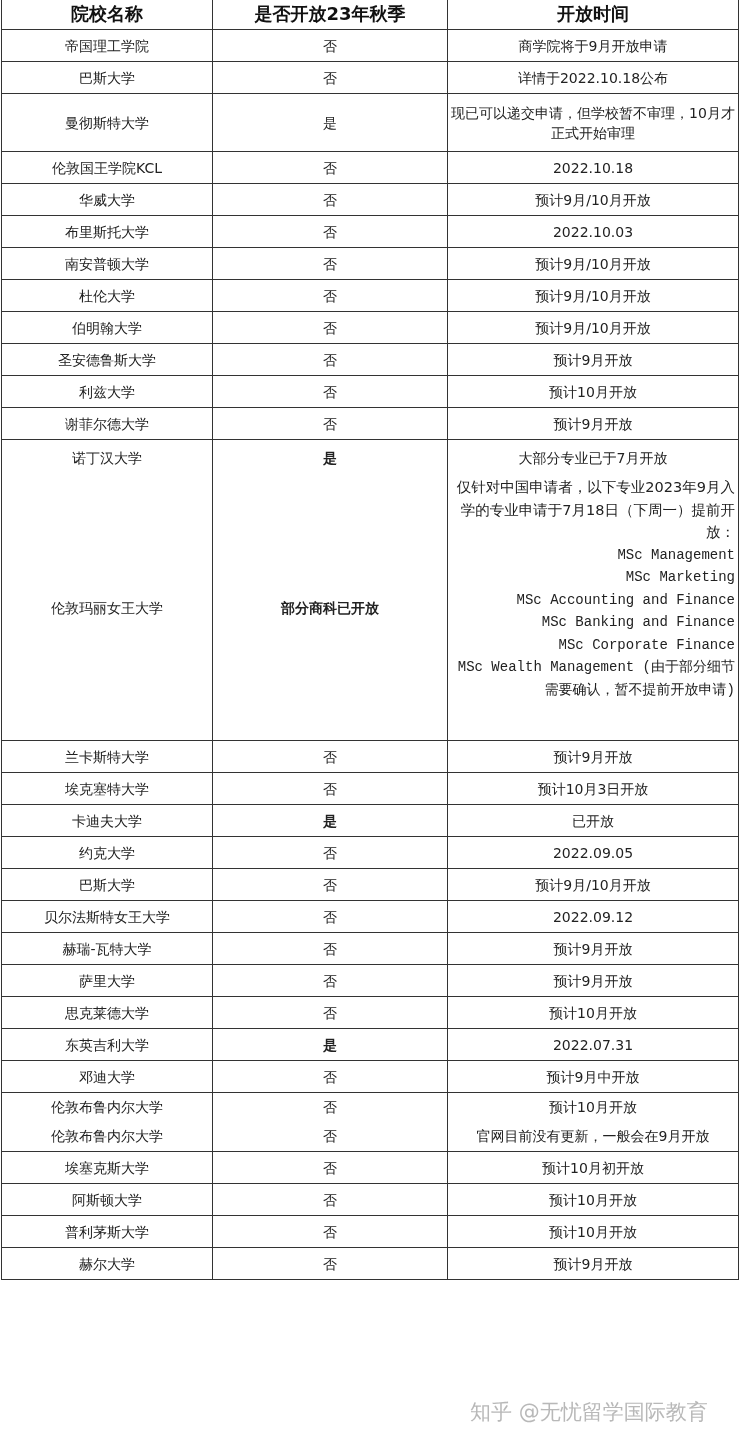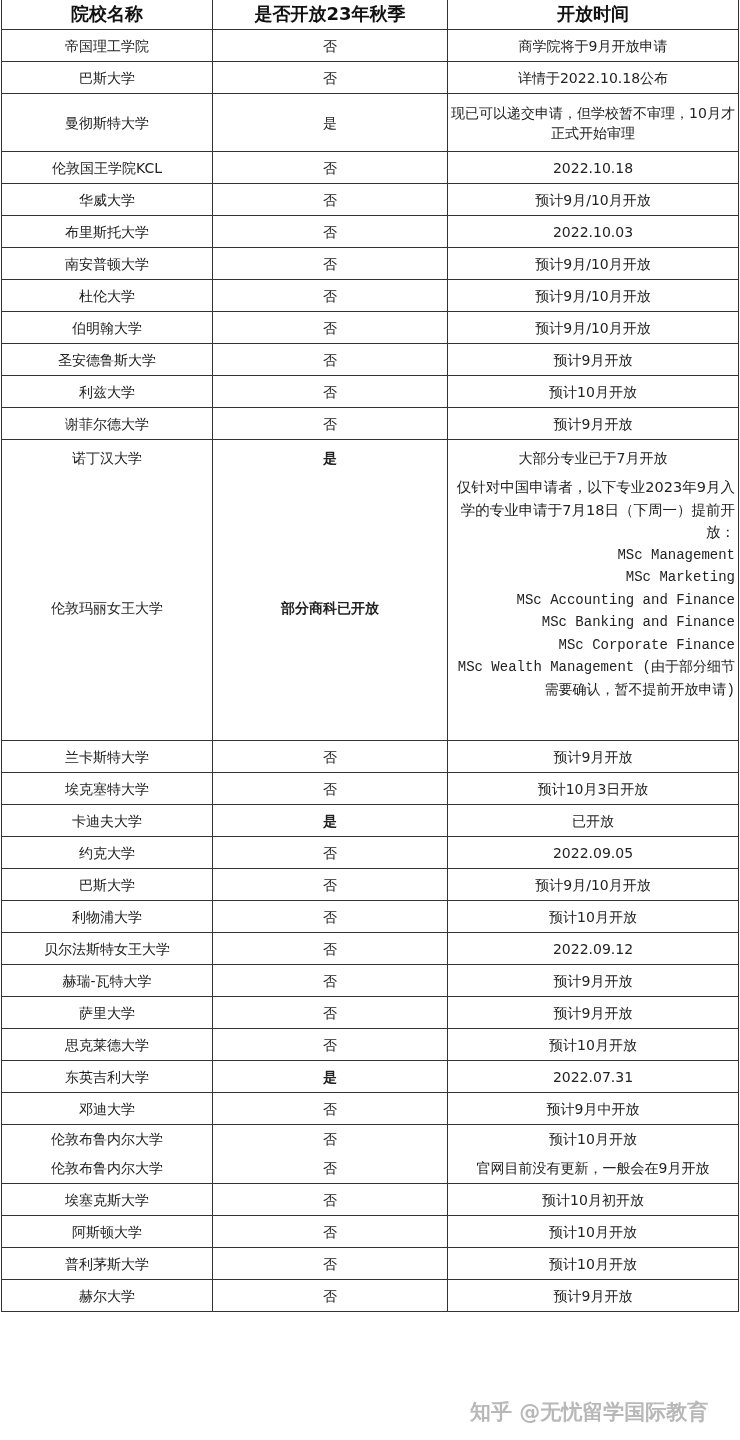--- a/index.html
+++ b/index.html
@@ -40,21 +40,20 @@
     .nott-row { height: 36px; display: flex; align-items: center; justify-content: center; }
     .qm-name { height: 264px; display: flex; align-items: center; justify-content: center; }
     .qm-text { text-align: right; padding: 0 3px; font-size: 14.5px; line-height: 22.5px; }
     .qm-text .en { font-family: Liberation Mono, monospace; font-size: 14px; }
     .pair-line { display: block; height: 29px; line-height: 29px; }
     .watermark {
       position: absolute; left: 470px; top: 1398px;
       font-size: 21px; color: rgba(160,160,160,0.75);
       white-space: nowrap; letter-spacing: 0px;
       pointer-events: none;
-      font-weight: bold;
     }
   </style>
 </head>
 <body>
 
 <table>
   <colgroup>
       <col class="c1">
       <col class="c2">
       <col class="c3">
@@ -170,25 +169,20 @@
       <td>约克大学</td>
       <td>否</td>
       <td>2022.09.05</td>
     </tr>
     <tr class="r">
       <td>巴斯大学</td>
       <td>否</td>
       <td>预计9月/10月开放</td>
     </tr>
     <tr class="r">
-      <td>利物浦大学</td>
-      <td>否</td>
-      <td>预计10月开放</td>
-    </tr>
-    <tr class="r">
       <td>贝尔法斯特女王大学</td>
       <td>否</td>
       <td>2022.09.12</td>
     </tr>
     <tr class="r">
       <td>赫瑞-瓦特大学</td>
       <td>否</td>
       <td>预计9月开放</td>
     </tr>
     <tr class="r">

